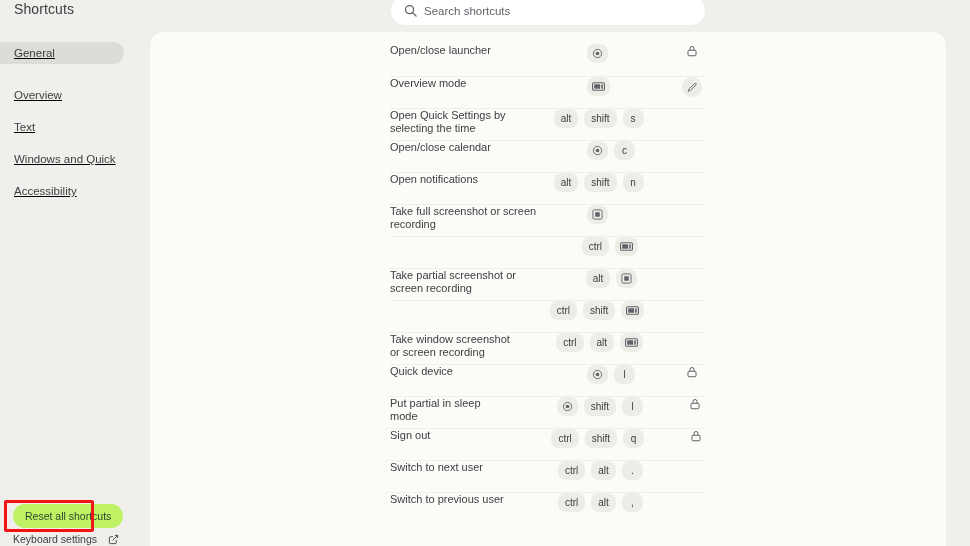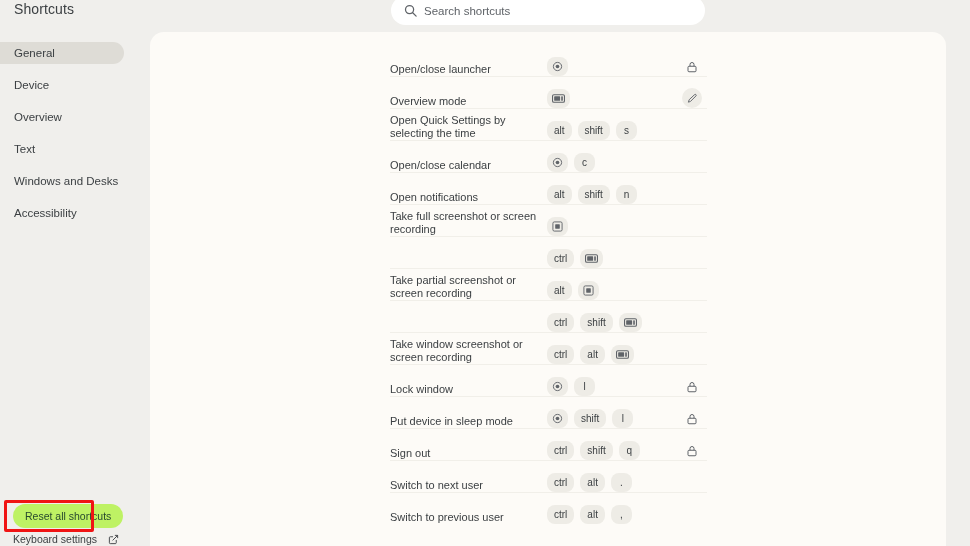--- a/index.html
+++ b/index.html
@@ -51,21 +51,21 @@
     height: 22px;
     margin: 0 26px 0 0;
     padding-left: 14px;
     display: flex; align-items: center;
     font-size: 11.5px;
     color: #3c4043;
     border-radius: 0 11px 11px 0;
     cursor: pointer;
   }
   .nav-item.selected { background: #dedcd6; }
-  .nav-list { padding-top: 10px; }
+  .nav-list { padding-top: 10px; text-decoration: underline; }
   .nav-spacer { height: 10px; }
 
   .sidebar-footer {
     position: absolute; left: 0; bottom: 0;
     width: 150px;
   }
   .reset-btn {
     position: absolute; left: 13px; bottom: 18px;
     height: 24px; padding: 0 12px;
     display: flex; align-items: center;
@@ -112,22 +112,23 @@
   .section-title {
     font-size: 11px; font-weight: bold;
     color: #262b2f;
     padding: 18px 0 0 1px;
     letter-spacing: .05px;
   }
 
   .row {
     position: relative;
     min-height: 32px;
-    display: flex; align-items: flex-end;
+    display: flex; align-items: flex-start;
     border-top: 1px solid #f1efe9;
+    gap: 40px;
   }
   .row:first-of-type { border-top: none; margin-top: 12px; }
   .row-label {
     width: 157px;
     font-size: 11px;
     color: #3c4043;
     line-height: 13px;
     padding-right: 6px;
   }
   .row-keys {
@@ -181,34 +182,31 @@
     <input class="search-input" type="text" placeholder="Search shortcuts" style="">
   </div>
 </div>
 
 <div class="sidebar">
   <div class="nav-list">
       <div class="nav-item selected">
         <span>General</span>
       </div>
       <div class="nav-spacer"></div>
-      <div class="nav-item">
-        <span>Device</span>
-      </div>
       <div class="nav-spacer"></div>
       <div class="nav-item">
         <span>Overview</span>
       </div>
       <div class="nav-spacer"></div>
       <div class="nav-item">
         <span>Text</span>
       </div>
       <div class="nav-spacer"></div>
       <div class="nav-item">
-        <span>Windows and Desks</span>
+        <span>Windows and Quick</span>
       </div>
       <div class="nav-spacer"></div>
       <div class="nav-item">
         <span>Accessibility</span>
       </div>
     </div>
 
   <div class="sidebar-footer">
     <button class="reset-btn">Reset all shortcuts</button>
 
@@ -378,21 +376,21 @@
                   <rect x="1" y="1" width="22" height="14" rx="2.5" fill="none" stroke="#5f6368" stroke-width="2"></rect>
                   <rect x="4" y="4" width="11" height="8" rx="1" fill="#5f6368"></rect>
                   <rect x="17" y="4" width="3" height="8" rx="1" fill="#5f6368"></rect>
                 </svg>
               </span>
             </span>
           </div>
           <div class="row-action"></div>
         </div>
         <div class="row">
-          <div class="row-label">Lock window</div>
+          <div class="row-label">Quick device</div>
           <div class="row-keys">
             <span class="key icon-key">
               <span>
                 <svg viewBox="0 0 24 24" width="11" height="11">
                   <circle cx="12" cy="12" r="9" fill="none" stroke="#5f6368" stroke-width="2"></circle>
                   <circle cx="12" cy="12" r="4" fill="#5f6368"></circle>
                 </svg>
               </span>
             </span>
             <span class="key">l</span>
@@ -400,21 +398,21 @@
           <div class="row-action">
             <span class="lock-wrap">
               <span><svg viewBox="0 0 24 24" width="12" height="12" fill="none" stroke="#5f6368" stroke-width="2">
                   <rect x="4" y="10.5" width="16" height="11" rx="2"></rect>
                   <path d="M8 10.5V7a4 4 0 0 1 8 0v3.5"></path>
                 </svg></span>
             </span>
           </div>
         </div>
         <div class="row">
-          <div class="row-label">Put device in sleep mode</div>
+          <div class="row-label">Put partial in sleep mode</div>
           <div class="row-keys">
             <span class="key icon-key">
               <span>
                 <svg viewBox="0 0 24 24" width="11" height="11">
                   <circle cx="12" cy="12" r="9" fill="none" stroke="#5f6368" stroke-width="2"></circle>
                   <circle cx="12" cy="12" r="4" fill="#5f6368"></circle>
                 </svg>
               </span>
             </span>
             <span class="key">shift</span>

